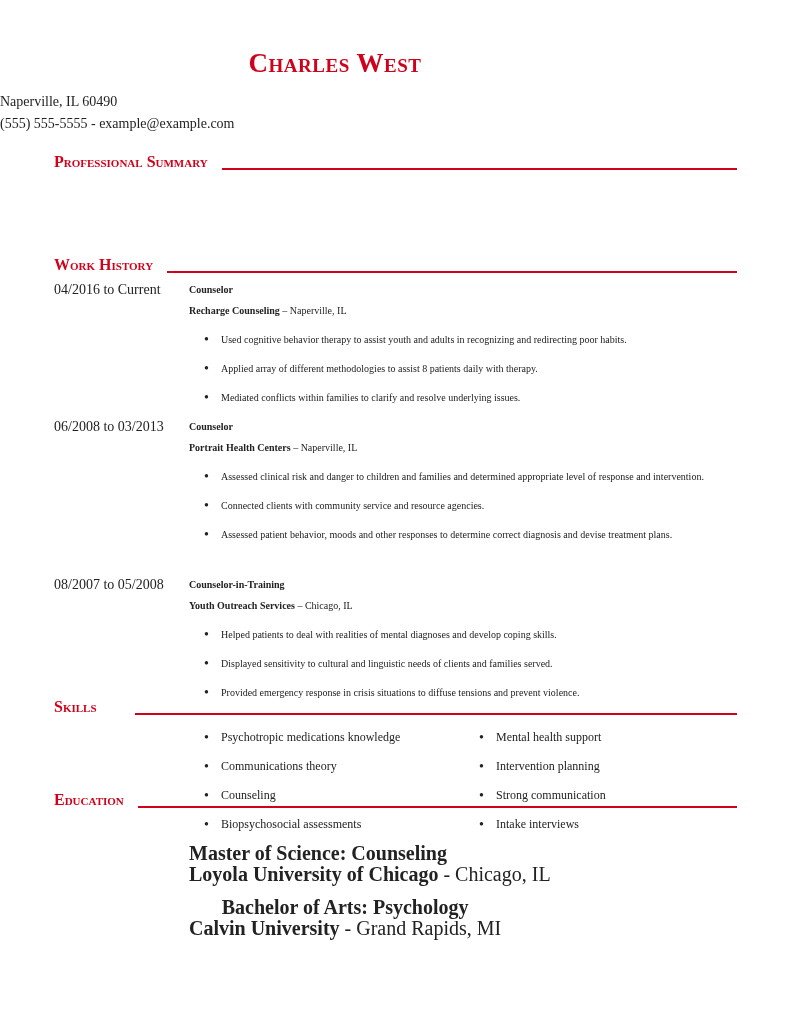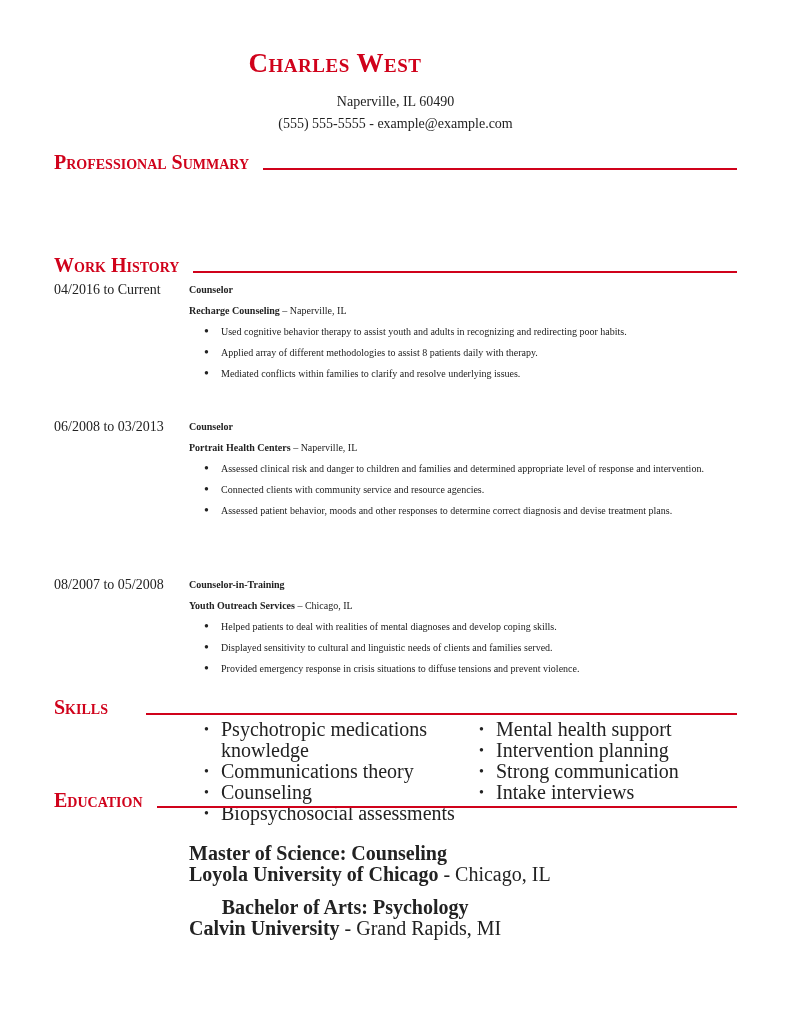--- a/index.html
+++ b/index.html
@@ -1,31 +1,31 @@
 <!DOCTYPE html>
 <html><head>
 <meta charset="utf-8">
 <style>
   html, body { margin: 0; padding: 0; background: #ffffff; }
   body { width: 791px; height: 1024px; position: relative; font-family: "Liberation Serif", "DejaVu Serif", serif; color: #222; }
   .page { position: absolute; left: 0; top: 0; width: 791px; height: 1024px; }
   .name { position: absolute; top: 48px; left: 0; width: 670px; text-align: center; color: #d0021b; font-weight: bold; font-size: 27px; font-variant: small-caps; letter-spacing: 0.5px; }
-  .contact { position: absolute; left: 0; width: 791px; text-align: center; font-size: 14px; }
+  .contact { position: absolute; left: 0; width: 791px; text-align: left; font-size: 14px; }
   .c1 { top: 94px; } .c2 { top: 116px; }
   .sec-head { position: absolute; left: 54px; right: 54px; height: 22px; display: flex; align-items: flex-end; }
-  .sec-title { color: #d0021b; font-weight: bold; font-variant: small-caps; font-size: 20px; white-space: nowrap; line-height: 16px; }
+  .sec-title { color: #d0021b; font-weight: bold; font-variant: small-caps; font-size: 16px; white-space: nowrap; line-height: 16px; }
   .sec-line { flex: 1; border-bottom: 2px solid #d0021b; margin-left: 14px; margin-bottom: 0px; height: 0; }
   .text { position: absolute; left: 189px; width: 550px; font-size: 14px; line-height: 21px; }
   .date { position: absolute; left: 54px; font-size: 14px; line-height: 21px; }
   .job { position: absolute; left: 189px; width: 550px; font-size: 10px; line-height: 21px; }
   .bold { font-weight: bold; }
   ul { margin: 0; padding: 0 0 0 32px; list-style: none; }
-  li { position: relative; padding-left: 0; }
+  li { position: relative; padding-left: 0; margin-top: 8px; }
   li::before { content: "•"; position: absolute; left: -17px; top: 0; font-size: 14px; }
-  .skills { position: absolute; left: 189px; width: 550px; font-size: 20px; line-height: 21px; display: flex; }
+  .skills { position: absolute; left: 189px; width: 550px; font-size: 12px; line-height: 21px; display: flex; }
   .skills ul { width: 272px; }
   .edu { position: absolute; left: 189px; font-size: 20px; line-height: 21px; font-family: Liberation Serif, serif; }
 </style>
 </head>
 <body>
 
 <div class="page">
   <div class="name">Charles West</div>
   <div class="contact c1">Naperville, IL 60490</div>
   <div class="contact c2">(555) 555-5555 - example@example.com</div>

